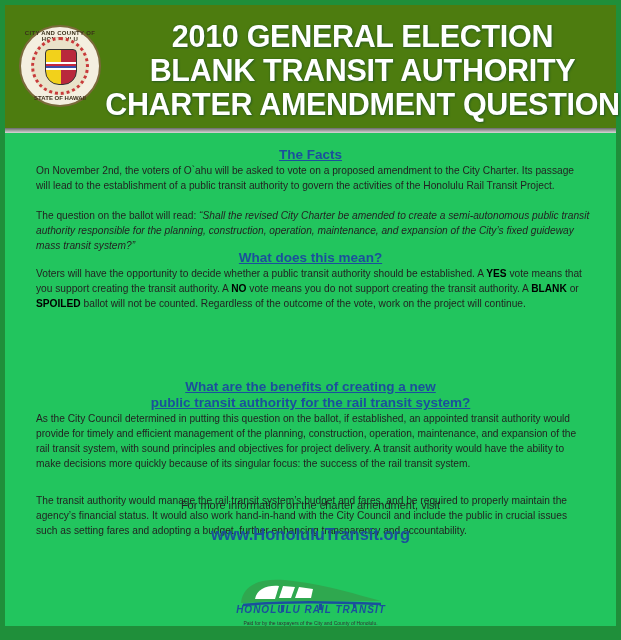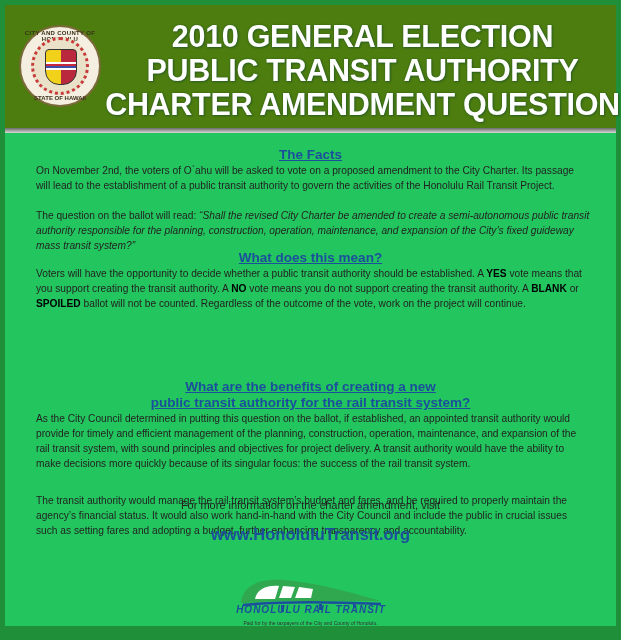--- a/index.html
+++ b/index.html
@@ -32,21 +32,21 @@
 <div class="frame">
   <div class="header">
     <div class="seal">
       <div class="txt-top">CITY AND COUNTY OF HONOLULU</div>
       <div class="ring"></div>
       <div class="shield"></div>
       <div class="txt-bot">STATE OF HAWAII</div>
     </div>
     <div class="title">
       <div>2010 GENERAL ELECTION</div>
-      <div>PUBLIC TRANSIT AUTHORITY</div>
+      <div>BLANK TRANSIT AUTHORITY</div>
       <div>CHARTER AMENDMENT QUESTION</div>
     </div>
   </div>
   <div class="header-shadow"></div>
 
   <div class="content">
     <div class="sec" style="top:14px;">
       <h2 class="h">The Facts</h2>
       <p class="p">On November 2nd, the voters of O`ahu will be asked to vote on a proposed amendment to the City Charter. Its passage will lead to the establishment of a public transit authority to govern the activities of the Honolulu Rail Transit Project.</p>
       <p class="p" style="margin-top:15px;"><span>The question on the ballot will read: </span><i>“Shall the revised City Charter be amended to create a semi-autonomous public transit authority responsible for the planning, construction, operation, maintenance, and expansion of the City’s fixed guideway mass transit system?”</i></p>

